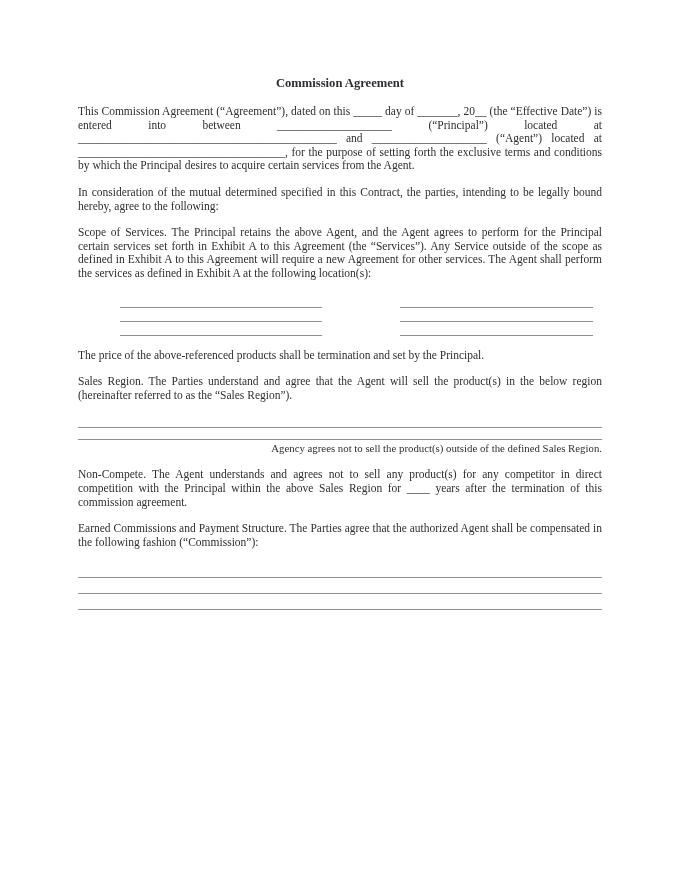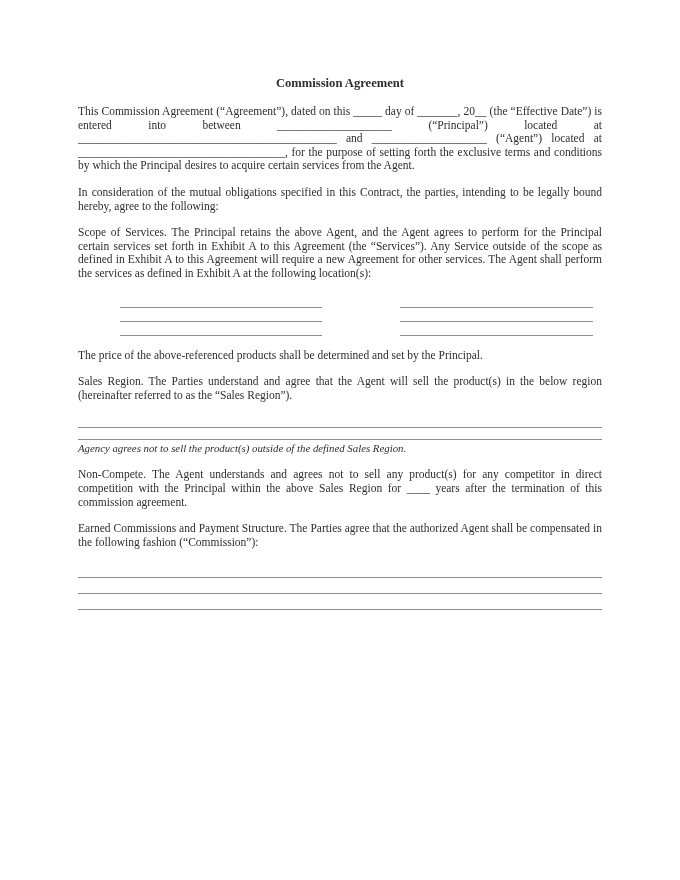--- a/index.html
+++ b/index.html
@@ -45,55 +45,54 @@
     border-bottom: 1px solid #8f8f8f;
   }
   
   .wide-lines { margin: 2px 0 0 0; }
   .wide-lines .fill-line.sr { height: 11.5px; }
   .wide-lines .fill-line.cm { height: 15px; }
   .region-note {
     margin: 2px 0 13px 0;
     font-size: 10.8px;
     line-height: 13px;
-    text-align: left;
-    font-style: italic;
+    text-align: right;
   }
 </style>
 </head>
 <body>
 
 <div class="page">
 
   <h1 class="doc-title">Commission Agreement</h1>
 
   <p class="para"><span>This Commission Agreement (“Agreement”), dated on this _____ day of _______, 20__ (the “Effective Date”) is entered into between ____________________ (“Principal”) located at _____________________________________________ and ____________________ (“Agent”) located at ____________________________________, for the purpose of setting forth the exclusive terms and conditions by which the Principal desires to acquire certain services from the Agent.</span></p>
 
 
-  <p class="para"><span>In consideration of the mutual obligations specified in this Contract, the parties, intending to be legally bound hereby, agree to the following:</span></p>
+  <p class="para"><span>In consideration of the mutual determined specified in this Contract, the parties, intending to be legally bound hereby, agree to the following:</span></p>
 
   <p class="para"><span class="bold">Scope of Services.</span><span> The Principal retains the above Agent, and the Agent agrees to perform for the Principal certain services set forth in </span><span class="bold">Exhibit A</span><span> to this Agreement (the “Services”). Any Service outside of the scope as defined in Exhibit A to this Agreement will require a new Agreement for other services. The Agent shall perform the services as defined in Exhibit A at the following location(s):</span></p>
 
   <div class="loc-block">
     <div class="loc-col left">
       <div class="fill-line"></div>
       <div class="fill-line"></div>
       <div class="fill-line"></div>
     </div>
     <div class="loc-col right">
       <div class="fill-line"></div>
       <div class="fill-line"></div>
       <div class="fill-line"></div>
     </div>
   </div>
 
 
 
 
-  <p class="para"><span>The price of the above-referenced products shall be determined and set by the Principal.</span></p>
+  <p class="para"><span>The price of the above-referenced products shall be termination and set by the Principal.</span></p>
 
 
   <p class="para"><span class="bold">Sales Region.</span><span> The Parties understand and agree that the Agent will sell the product(s) in the below region (hereinafter referred to as the “Sales Region”).</span></p>
 
   <div class="wide-lines">
     <div class="fill-line sr"></div>
     <div class="fill-line sr"></div>
   </div>
   <div class="region-note">Agency agrees not to sell the product(s) outside of the defined Sales Region.</div>
 

